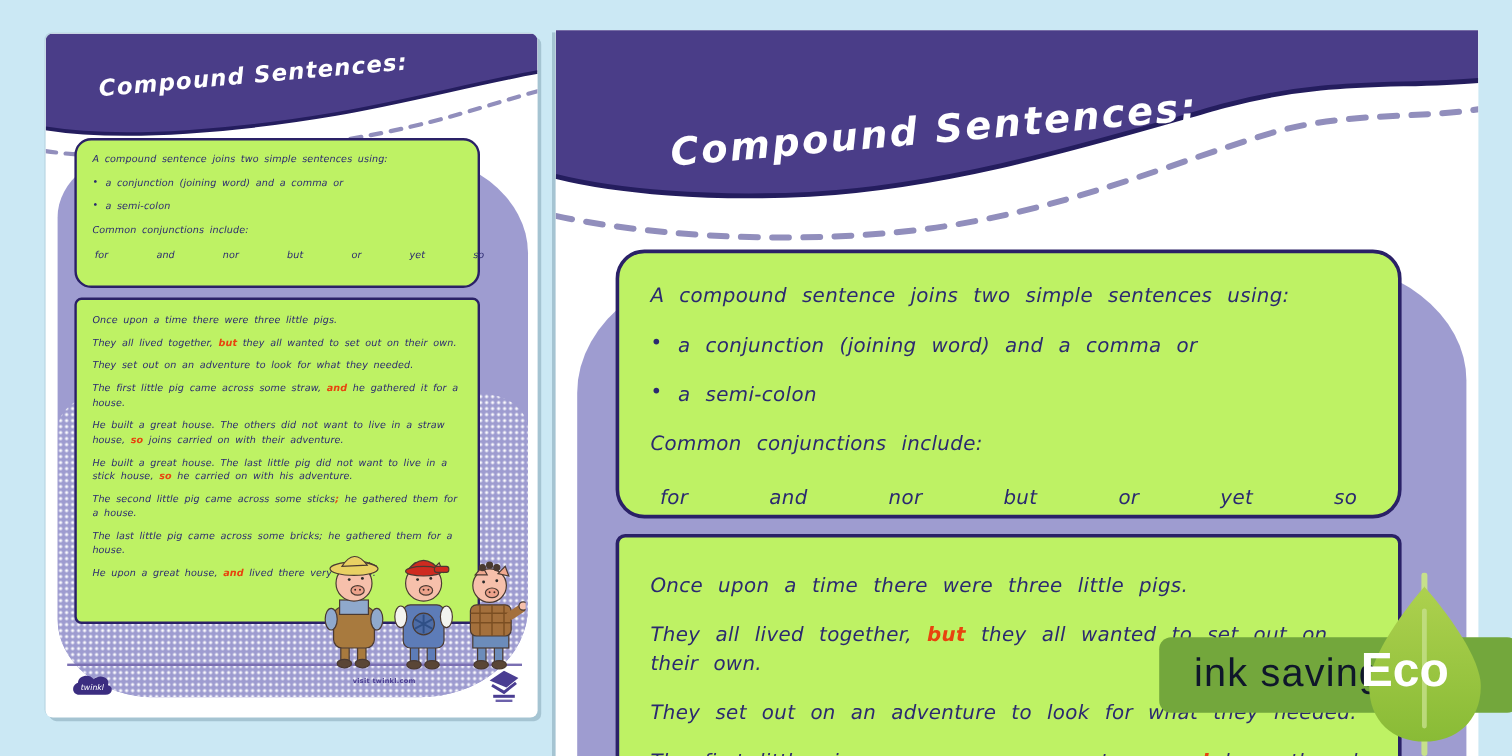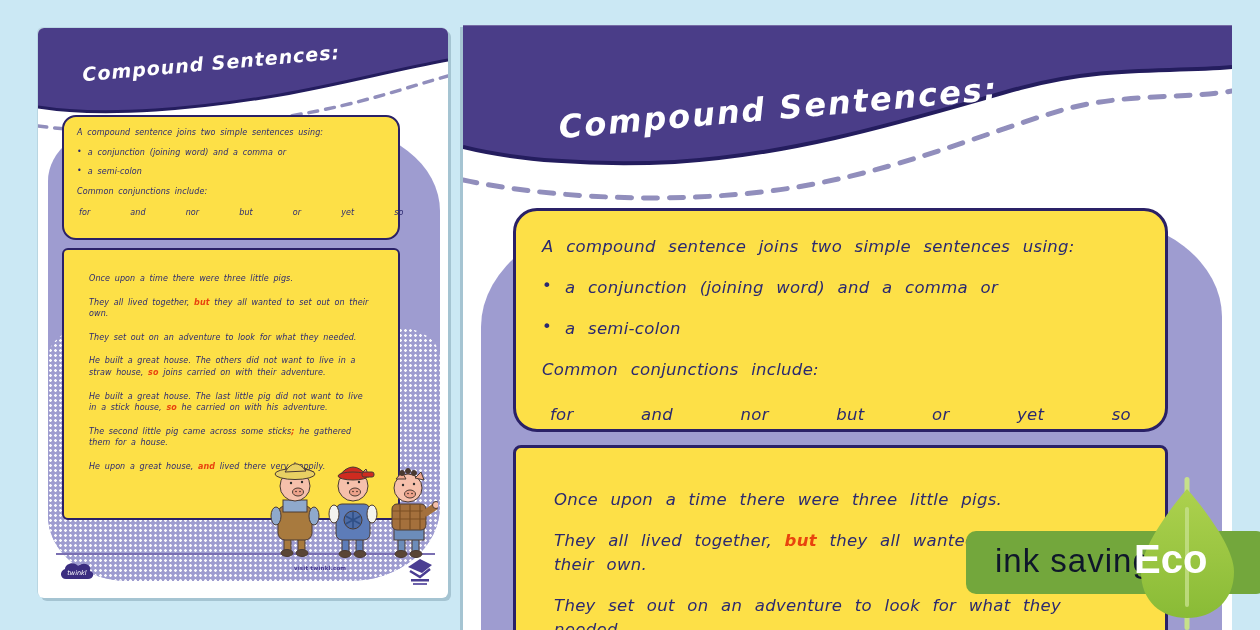--- a/index.html
+++ b/index.html
@@ -27,39 +27,39 @@
   .blob{position:absolute;background:#9e9cd0;}
   .blob-left{left:10px;top:98px;width:392px;height:455px;
     border-radius:70px 110px 90px 80px / 55px 85px 75px 65px;}
   .blob-left-dots{left:10px;top:300px;width:392px;height:253px;
     border-radius:40px 40px 90px 80px / 30px 30px 75px 65px;
     background-image:radial-gradient(circle, rgba(255,255,255,.95) 1px, rgba(255,255,255,0) 1.6px);
     background-size:5px 5px;}
   .blob-right{left:18px;top:192px;width:741px;height:520px;
     border-radius:150px 130px 110px 120px / 110px 100px 95px 100px;}
   
-  .wbox{position:absolute;background:#fde047;border:2px solid #2a2167;z-index:2;box-sizing:border-box;}
+  .wbox{position:absolute;background:#bef264;border:2px solid #2a2167;z-index:2;box-sizing:border-box;}
   .pg-s .box1{left:24px;top:87px;width:338px;height:125px;border-radius:14px;padding:10px 13px 0;}
   .pg-s .box2{left:24px;top:220px;width:338px;height:272px;border-radius:6px;padding:11px 13px 0;}
   .pg-l .box1{left:50px;top:183px;width:655px;height:224px;border-width:3px;border-radius:24px;padding:24px 26px 0;}
   .pg-l .box2{left:50px;top:420px;width:655px;height:330px;border-width:3px;border-radius:8px;padding:28px 26px 0;}
   
   .hw{font-style:italic;color:#2b2970;font-family:"DejaVu Sans",sans-serif;}
   .pg-s .hw{font-size:8px;letter-spacing:.1px;word-spacing:2px;line-height:1.45;}
   .pg-l .hw{font-size:16.5px;letter-spacing:.3px;word-spacing:7px;line-height:1.45;}
   .pg-s .exp-row{margin:0 0 8px 0;}
   .pg-l .exp-row{margin:0 0 17px 0;}
   .bullet-row{display:flex;align-items:flex-start;}
   .pg-s .bullet-row{gap:6px;}
   .pg-l .bullet-row{gap:13px;}
   .bullet-dot{font-style:normal;line-height:1.2;}
   .conj-row{display:flex;justify-content:space-between;gap:40px;}
   .pg-s .conj-row{padding:2px 2px 0;}
   .pg-l .conj-row{padding:4px 8px 0;}
-  .story-line{margin:12px;}
+  .story-line{margin:0;}
   .pg-s .story-line{margin-bottom:7.5px;}
   .pg-l .story-line{margin-bottom:17px;}
   .hl{color:#e8430e;font-weight:bold;}
   
   .pigs{position:absolute;left:228px;top:420px;width:172px;height:112px;z-index:5;}
   
   .footer-line{position:absolute;left:18px;top:525px;width:379px;height:2px;background:#7a6fb2;}
   .twinkl-cloud{position:absolute;left:20px;top:531px;width:38px;height:24px;}
   .visit-text{position:absolute;left:256px;top:537px;font-size:5.5px;font-weight:bold;color:#4a3d92;letter-spacing:.2px;}
   .mini-logo{position:absolute;left:366px;top:527px;width:32px;height:32px;}
@@ -106,23 +106,25 @@
         <span>yet</span>
         <span>so</span>
       </div>
   </div>
 
   <div class="wbox box2">
     <div class="hw">
         <p class="story-line"><span>Once upon a time there were three little pigs.</span></p>
         <p class="story-line"><span>They all lived together, </span><span class="hl">but</span><span> they all wanted to set out on their own.</span></p>
         <p class="story-line"><span>They set out on an adventure to look for what they needed.</span></p>
+        <p class="story-line"><span>The first little pig came across some straw, </span><span class="hl">and</span><span> he gathered it for a house.</span></p>
         <p class="story-line"><span>He built a great house. The others did not want to live in a straw house, </span><span class="hl">so</span><span> joins carried on with their adventure.</span></p>
         <p class="story-line"><span>He built a great house. The last little pig did not want to live in a stick house, </span><span class="hl">so</span><span> he carried on with his adventure.</span></p>
         <p class="story-line"><span>The second little pig came across some sticks</span><span class="hl">;</span><span> he gathered them for a house.</span></p>
+        <p class="story-line"><span>The last little pig came across some bricks; he gathered them for a house.</span></p>
         <p class="story-line"><span>He upon a great house, </span><span class="hl">and</span><span> lived there very happily.</span></p>
       </div>
   </div>
 
   <svg class="pigs" viewBox="0 0 172 112">
 
     <g stroke="#4a3a32" stroke-width="1">
       <rect x="18" y="88" width="7" height="16" fill="#a87a3e"></rect>
       <rect x="32" y="88" width="7" height="16" fill="#a87a3e"></rect>
       <ellipse cx="21" cy="105" rx="6" ry="3.5" fill="#5a4636"></ellipse>

